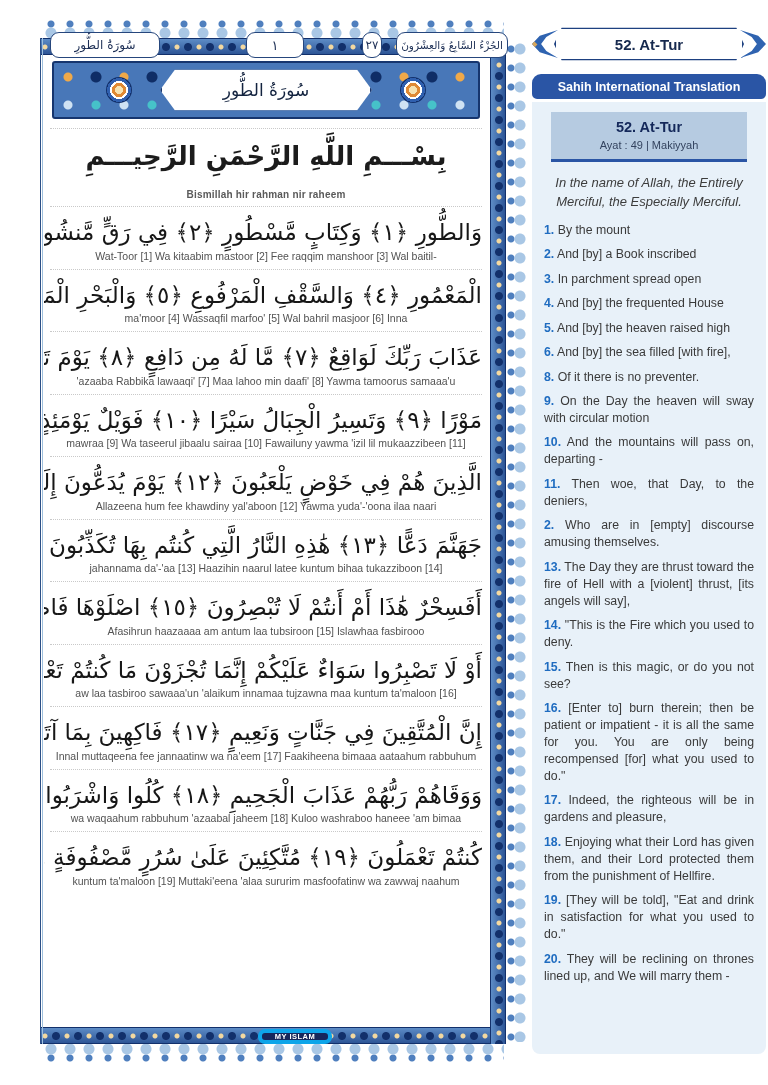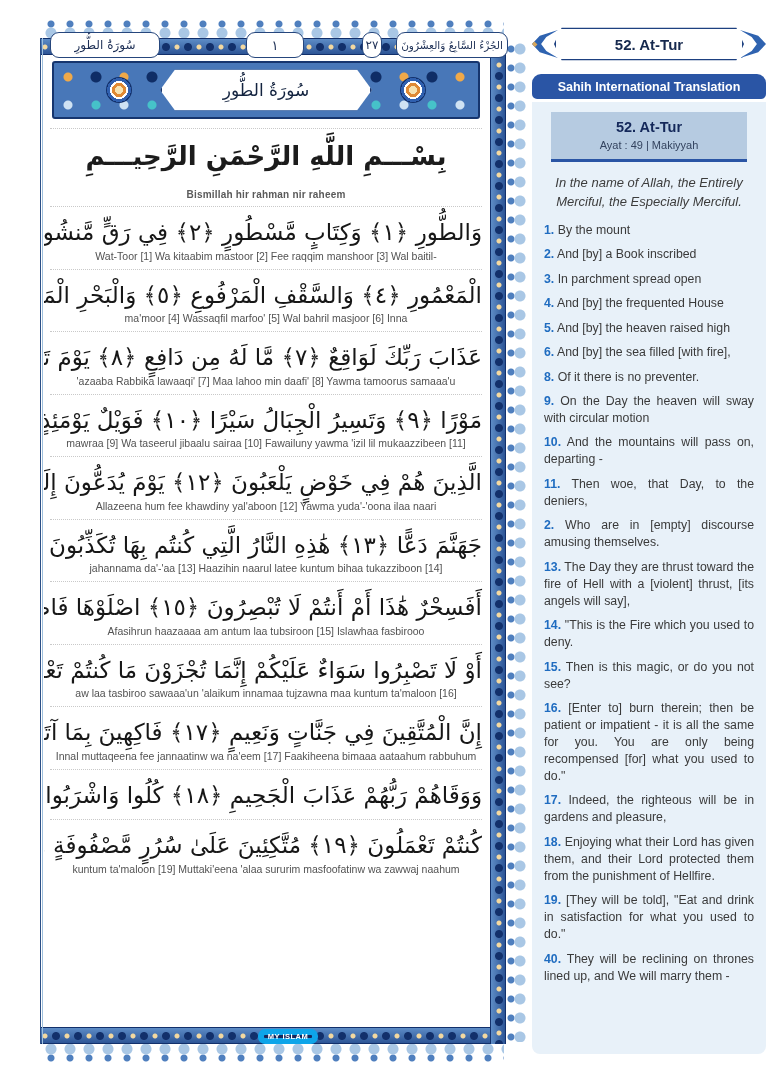--- a/index.html
+++ b/index.html
@@ -65,22 +65,22 @@
     background: #ffffff; border: 1px solid #26467c; border-radius: 9px;
     display: flex; align-items: center; justify-content: center;
     font-family: "DejaVu Sans", sans-serif; color: #1d2f55; font-size: 12px;
   }
   .tab-surah { left: 16px; width: 110px; }
   .tab-pagenum { left: 212px; width: 58px; font-size: 13px; }
   .tab-juznum { left: 328px; width: 20px; font-size: 12px; }
   .tab-juzname { left: 362px; width: 112px; font-size: 10.5px; }
 
   .brand-badge {
-    position: absolute; bottom: 22.5px; left: 224px; width: 60px; height: 15px; z-index: 3;
-    background: #16275b; border-radius: 7px; border: 6px solid #0ea5e9;
+    position: absolute; bottom: 22.5px; left: 224px; width: 74px; height: 15px; z-index: 3;
+    background: #16275b; border-radius: 7px; border: 4px solid #0ea5e9;
     color: #ffffff; font-size: 7.5px; font-weight: bold; letter-spacing: .5px;
     display: flex; align-items: center; justify-content: center;
   }
 
   .page-content {
     position: absolute; left: 10px; top: 39px; right: 42px; bottom: 41px;
     padding: 2px 6px 0 6px; overflow: hidden;
   }
 
   
@@ -244,20 +244,21 @@
           <div class="translit">aw laa tasbiroo sawaaa'un 'alaikum innamaa tujzawna maa kuntum ta'maloon  [16]</div>
         </div>
 
         <div class="verse-block">
           <div class="verse-ar" dir="rtl">إِنَّ الْمُتَّقِينَ فِي جَنَّاتٍ وَنَعِيمٍ ﴿١٧﴾ فَاكِهِينَ بِمَا آتَاهُمْ رَبُّهُمْ</div>
           <div class="translit">Innal muttaqeena fee jannaatinw wa na'eem  [17]  Faakiheena bimaaa aataahum rabbuhum</div>
         </div>
 
         <div class="verse-block">
           <div class="verse-ar" dir="rtl">وَوَقَاهُمْ رَبُّهُمْ عَذَابَ الْجَحِيمِ ﴿١٨﴾ كُلُوا وَاشْرَبُوا هَنِيئًا بِمَا</div>
+          <div class="translit">wa waqaahum rabbuhum 'azaabal jaheem  [18]  Kuloo washraboo haneee 'am bimaa</div>
         </div>
 
         <div class="verse-block">
           <div class="verse-ar" dir="rtl">كُنتُمْ تَعْمَلُونَ ﴿١٩﴾ مُتَّكِئِينَ عَلَىٰ سُرُرٍ مَّصْفُوفَةٍ وَزَوَّجْنَاهُم</div>
           <div class="translit">kuntum ta'maloon  [19]  Muttaki'eena 'alaa sururim masfoofatinw wa zawwaj naahum</div>
         </div>
       </div>
   </div>
 </div>
 
@@ -369,18 +370,18 @@
           <span class="t-num">18.</span>
           <span>Enjoying what their Lord has given them, and their Lord protected them from the punishment of Hellfire.</span>
         </div>
 
         <div class="t-item">
           <span class="t-num">19.</span>
           <span>[They will be told], "Eat and drink in satisfaction for what you used to do."</span>
         </div>
 
         <div class="t-item">
-          <span class="t-num">40.</span>
+          <span class="t-num">20.</span>
           <span>They will be reclining on thrones lined up, and We will marry them -</span>
         </div>
       </div>
   </div>
 </div>
 
 </body></html>

